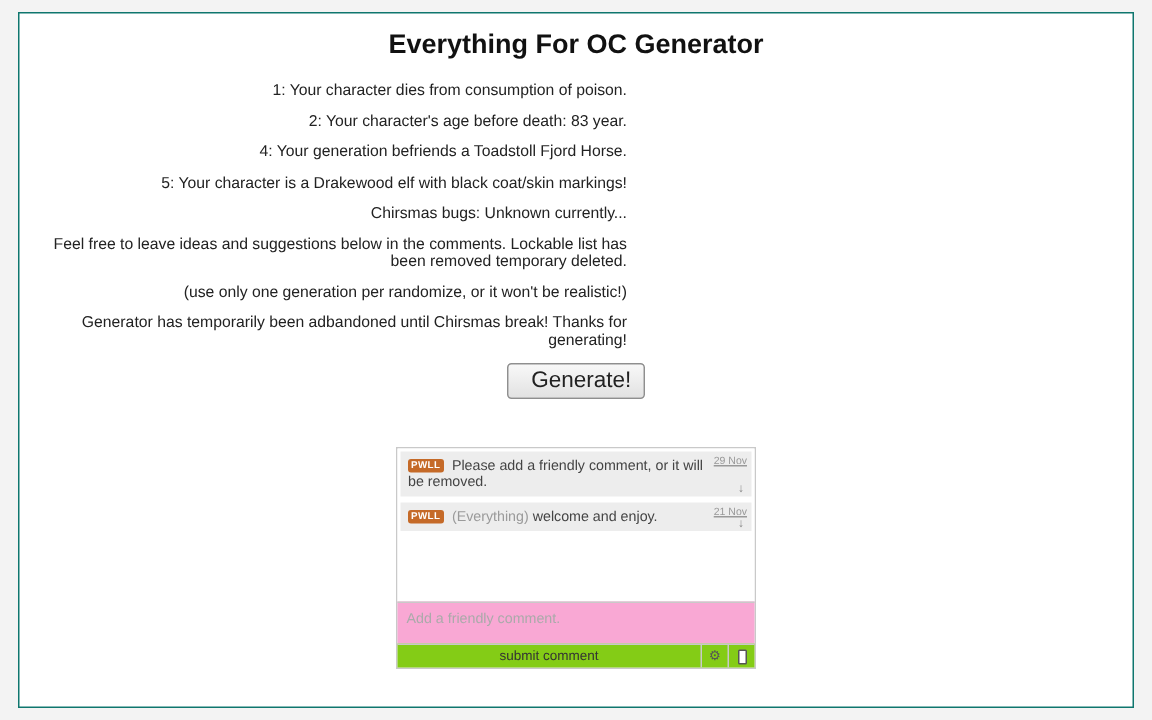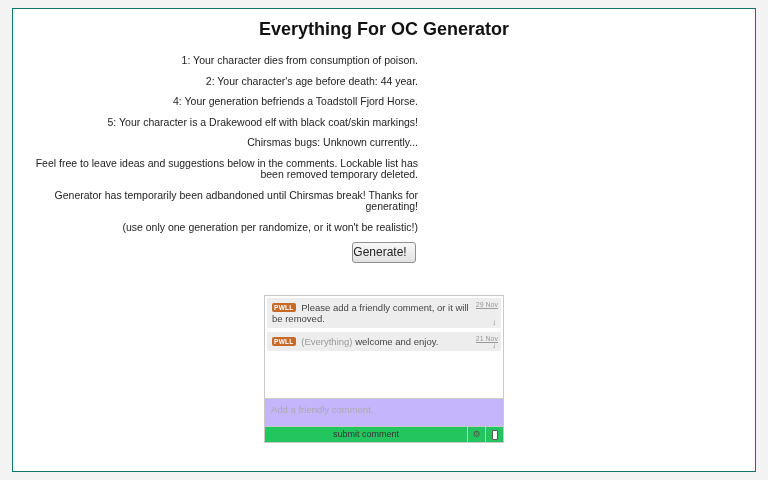--- a/index.html
+++ b/index.html
@@ -39,23 +39,23 @@
     margin: 0 0 9px 0;
     line-height: 11.5px;
     text-align: right;
   }
   .generate-row {
     text-align: center;
     margin-top: 5px;
   }
   .generate-btn {
     font-family: "Liberation Sans", sans-serif;
-    font-size: 12px;
+    font-size: 15px;
     color: #222;
-    padding: 2px 8px 3px 0;
+    padding: 2px 8px 3px 15px;
     border: 1px solid #8f8f8f;
     border-radius: 3px;
     background: linear-gradient(#f8f8f8, #e2e2e2);
     cursor: pointer;
   }
   .widget {
     width: 240px;
     margin: 32px auto 0 auto;
     border: 1px solid #c9c9c9;
     box-sizing: border-box;
@@ -115,28 +115,28 @@
     height: 28px;
     box-sizing: border-box;
     border: 0;
     border-top: 1px solid #c9c9c9;
     resize: none;
     outline: none;
     padding: 5px 6px;
     font-family: "Liberation Sans", sans-serif;
     font-size: 9.5px;
     color: #555;
-    background: #c4b5fd;
+    background: #f9a8d4;
   }
   .comment-input::placeholder { color: #aaa; }
   .widget-footer {
     display: flex;
     align-items: stretch;
     height: 15px;
-    background: #22c55e;
+    background: #84cc16;
     border-top: 1px solid #c9c9c9;
     font-size: 9px;
   }
   .submit-cell {
     flex: 1;
     text-align: center;
     line-height: 15px;
     color: #333;
     border-right: 1px solid #c9c9c9;
     cursor: pointer;
@@ -161,27 +161,27 @@
 </style>
 </head>
 <body>
 
 <div class="panel">
 
   <h1 class="title">Everything For OC Generator</h1>
 
   <div class="lines">
     <p>1: Your character dies from consumption of poison.</p>
-    <p>2: Your character's age before death: 44 year.</p>
+    <p>2: Your character's age before death: 83 year.</p>
     <p>4: Your generation befriends a Toadstoll Fjord Horse.</p>
     <p>5: Your character is a Drakewood elf with black coat/skin markings!</p>
     <p>Chirsmas bugs: Unknown currently...</p>
     <p>Feel free to leave ideas and suggestions below in the comments. Lockable list has been removed temporary deleted.</p>
+    <p>(use only one generation per randomize, or it won't be realistic!)</p>
     <p>Generator has temporarily been adbandoned until Chirsmas break! Thanks for generating!</p>
-    <p>(use only one generation per randomize, or it won't be realistic!)</p>
   </div>
 
   <div class="generate-row">
     <button class="generate-btn">Generate!</button>
   </div>
 
   <div class="widget">
 
     <div class="comments-box">
 

